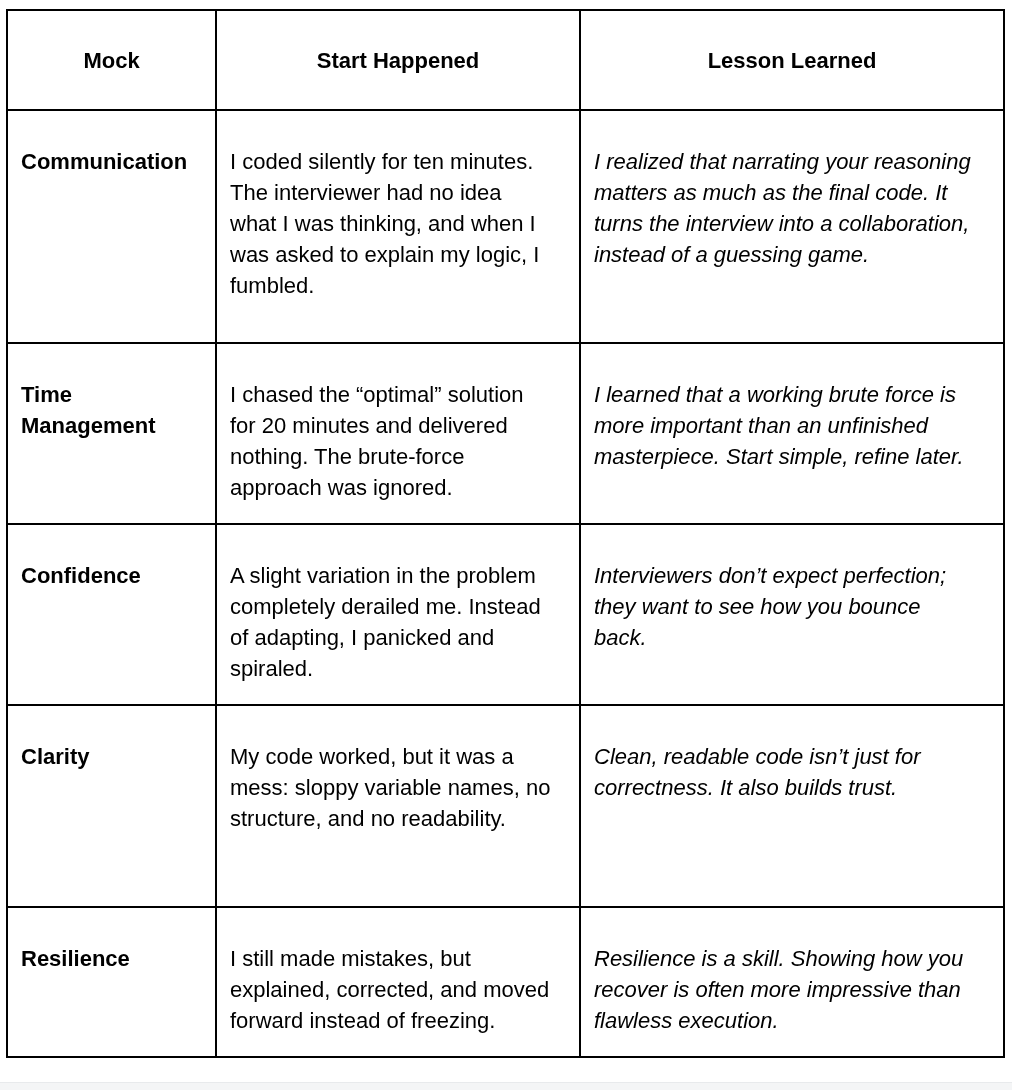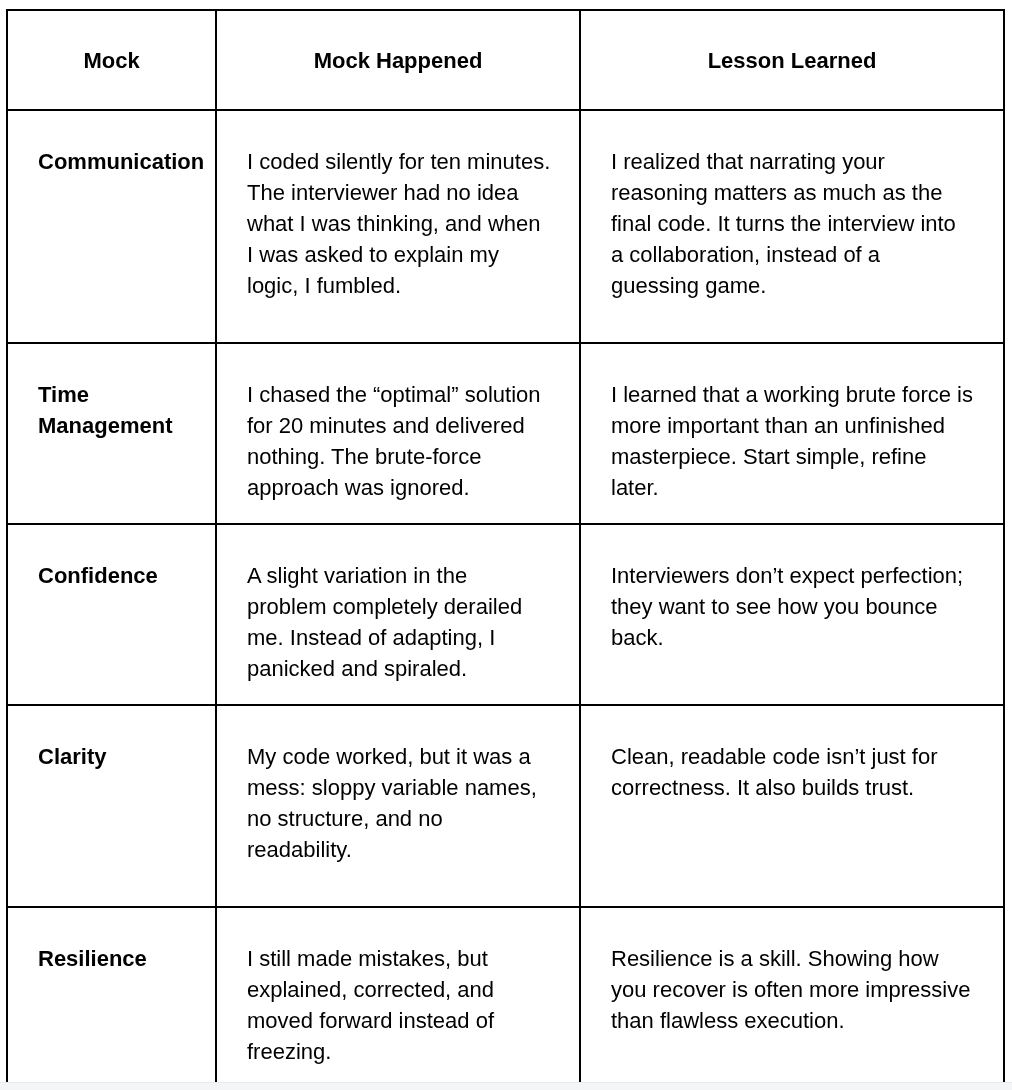--- a/index.html
+++ b/index.html
@@ -38,28 +38,29 @@
   th {
     font-weight: bold;
     text-align: center;
     vertical-align: middle;
     line-height: 31px;
   }
   td {
     vertical-align: top;
     text-align: left;
     line-height: 31px;
-    padding: 35px 27px 20px 30px;
+    padding: 35px 27px 20px 13px;
   }
   td.cell-mock {
     font-weight: bold;
     padding-right: 16px;
   }
   td.cell-lesson {
     padding-right: 29px;
+    font-style: italic;
   }
   tr.hrow { height: 100px; }
   tr.r1 { height: 233px; }
   tr.r2 { height: 178px; }
   tr.r3 { height: 146px; }
   tr.r4 { height: 202px; }
   tr.r5 { height: 124px; }
 
   .page-edge {
     position: absolute;
@@ -79,21 +80,21 @@
 
   <table class="doc-table">
     <colgroup>
       <col class="c-mock">
       <col class="c-what">
       <col class="c-lesson">
     </colgroup>
     <thead>
       <tr class="hrow">
         <th>Mock</th>
-        <th>Mock Happened</th>
+        <th>Start Happened</th>
         <th>Lesson Learned</th>
       </tr>
     </thead>
     <tbody>
       <tr class="r1">
         <td class="cell-mock">Communication</td>
         <td class="cell-what">I coded silently for ten minutes. The interviewer had no idea what I was thinking, and when I was asked to explain my logic, I fumbled.</td>
         <td class="cell-lesson">I realized that narrating your reasoning matters as much as the final code. It turns the interview into a collaboration, instead of a guessing game.</td>
       </tr>
       <tr class="r2">

